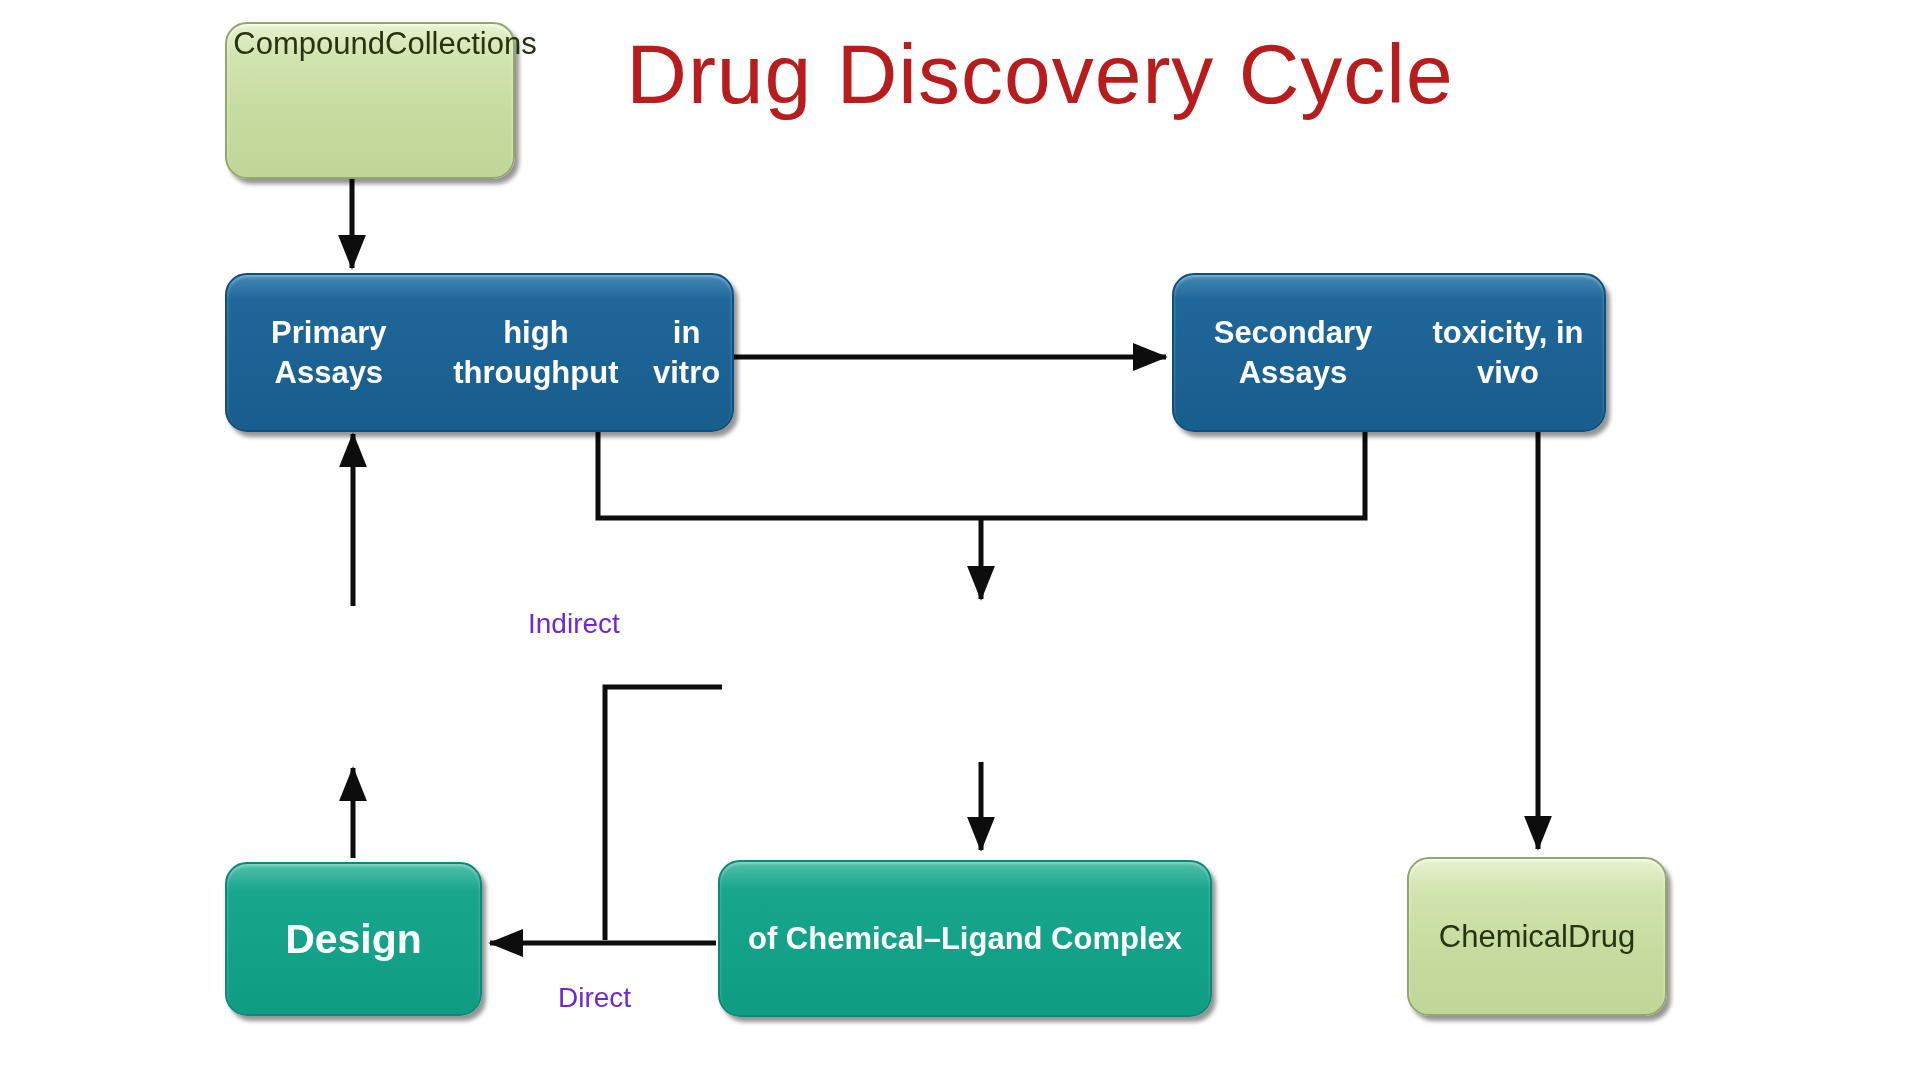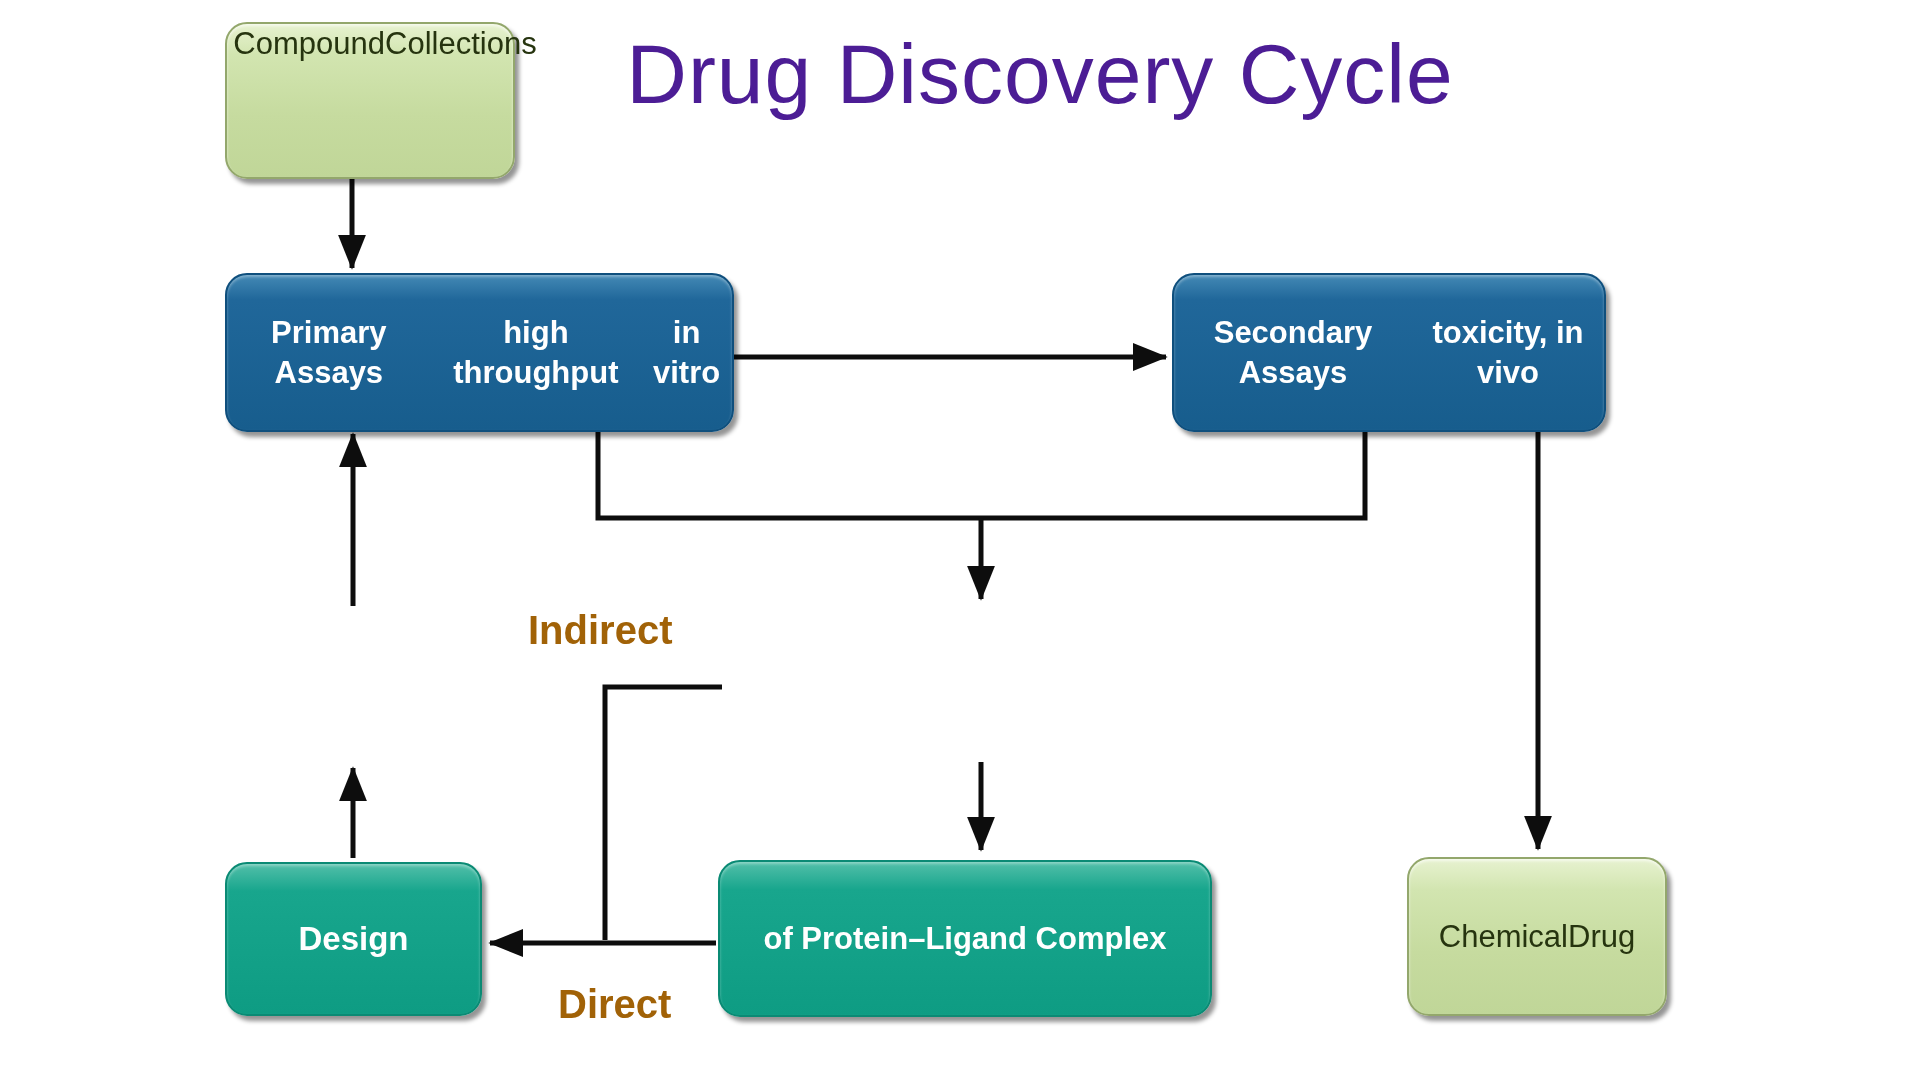--- a/index.html
+++ b/index.html
@@ -2,21 +2,21 @@
 <html><head>
 <meta charset="utf-8">
 <style>
   html,body{margin:0;padding:0;background:#ffffff;}
   #canvas{
     position:relative;width:1920px;height:1080px;overflow:hidden;background:#ffffff;
     font-family:"Liberation Sans","DejaVu Sans",sans-serif;
   }
   #title{
     position:absolute;left:500px;top:26px;width:1080px;text-align:center;
-    font-size:84px;font-weight:400;color:#4c1d95;letter-spacing:1px;white-space:nowrap;
+    font-size:84px;font-weight:400;color:#b91c1c;letter-spacing:1px;white-space:nowrap;
   }
   svg.wires{position:absolute;left:0;top:0;z-index:1;}
   .box{
     position:absolute;z-index:2;border-radius:22px;
     display:flex;flex-direction:row;justify-content:center;
     box-shadow:4px 5px 4px rgba(0,0,0,0.42);
     line-height:1.28;font-size:31px;
   }
   .box.center{align-items:center;text-align:center;}
   .box.leftpad{align-items:flex-start;text-align:left;}
@@ -29,28 +29,28 @@
     background:linear-gradient(180deg,#4389b5 0%,#20679a 16%,#175d8d 100%);
     border:2px solid #0f4f7d;color:#ffffff;font-weight:600;
     box-shadow:4px 5px 4px rgba(0,0,0,0.42), inset 0 2px 3px rgba(255,255,255,0.35);
   }
   .teal{
     background:linear-gradient(180deg,#52bfa9 0%,#18a68d 18%,#0e9c83 100%);
     border:2px solid #0a8a74;color:#ffffff;font-weight:600;
     box-shadow:4px 5px 4px rgba(0,0,0,0.42), inset 0 2px 3px rgba(255,255,255,0.35);
   }
   .edge-label{
-    position:absolute;z-index:3;font-size:40px;color:#a16207;font-weight:700;white-space:nowrap;
+    position:absolute;z-index:3;font-size:28px;color:#6d28d9;font-weight:400;white-space:nowrap;
   }
   
   #n-compound   {left:225px; top:22px;  width:256px; height:153px; padding-left:30px;}
   #n-primary    {left:225px; top:273px; width:505px; height:155px;}
   #n-secondary  {left:1172px;top:273px; width:430px; height:155px;}
   #n-chemical   {left:225px; top:608px; width:255px; height:154px; padding-left:44px;}
-  #n-design     {left:225px; top:862px; width:253px; height:150px; font-size:33px;}
+  #n-design     {left:225px; top:862px; width:253px; height:150px; font-size:41px;}
   #n-lead       {left:722px; top:610px; width:490px; height:150px;}
   #n-structural {left:718px; top:860px; width:490px; height:153px;}
   #n-candidate  {left:1407px;top:857px; width:256px; height:155px;}
   #lbl-indirect {left:528px; top:608px;}
   #lbl-direct   {left:558px; top:982px;}
 </style>
 </head>
 <body>
 
 <div id="canvas">
@@ -93,21 +93,21 @@
     <span>toxicity, in vivo</span>
   </div>
 
 
   <div id="n-design" class="box teal center">
     <span>Design</span>
   </div>
 
 
   <div id="n-structural" class="box teal center">
-    <span>of Protein–Ligand Complex</span>
+    <span>of Chemical–Ligand Complex</span>
   </div>
 
   <div id="n-candidate" class="box green center">
     <span>Chemical</span>
     <span>Drug</span>
   </div>
 
   <div id="lbl-indirect" class="edge-label">Indirect</div>
   <div id="lbl-direct" class="edge-label">Direct</div>
 

